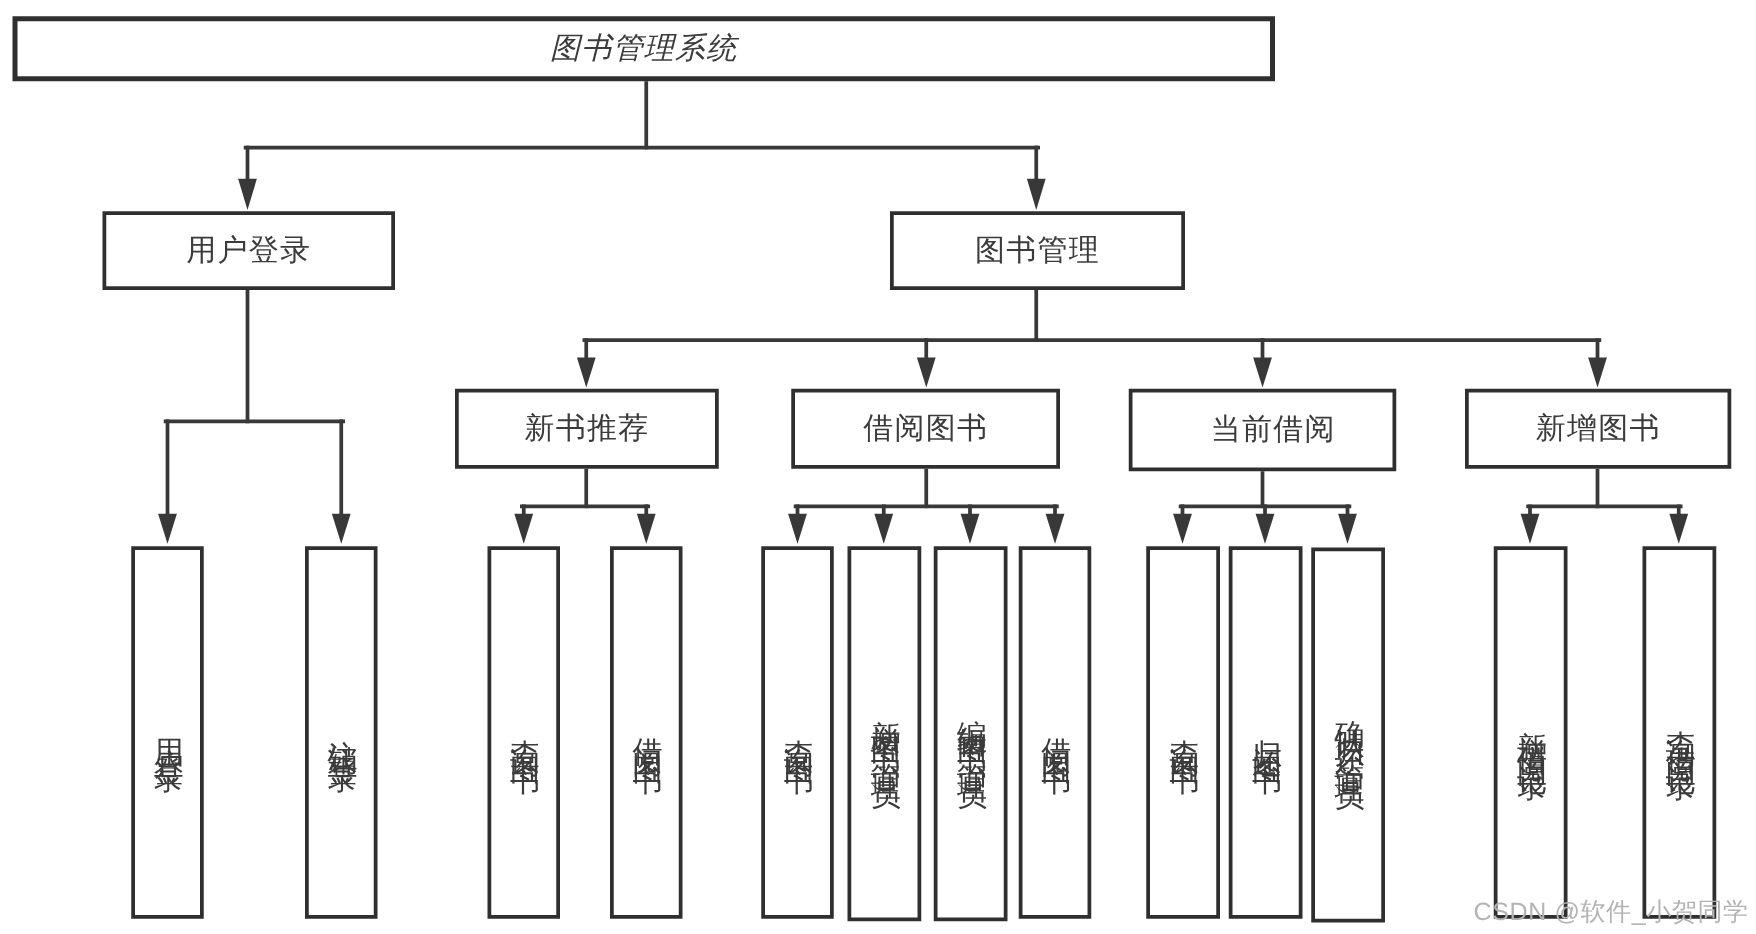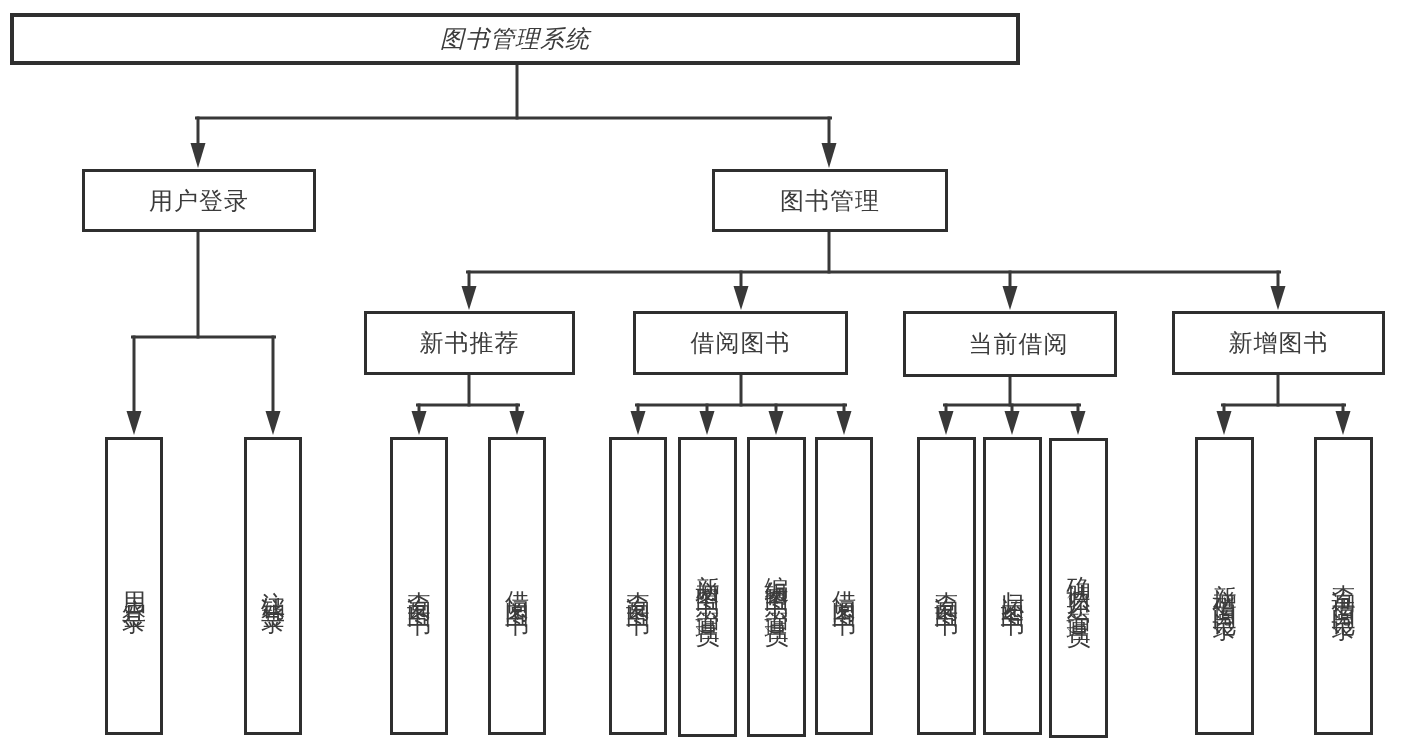--- a/index.html
+++ b/index.html
@@ -170,14 +170,15 @@
     <span class="vtext">确认归还（管理员）</span>
   </div>
 
   <div class="node node-v" style="left:1195px; top:437px; width:59px; height:298px;">
     <span class="vtext">新增借阅记录</span>
   </div>
   <div class="node node-v" style="left:1314px; top:437px; width:59px; height:298px;">
     <span class="vtext">查询借阅记录</span>
   </div>
 
+  <div class="watermark">CSDN @软件_小贺同学</div>
 
 </div>
 
 </body></html>

